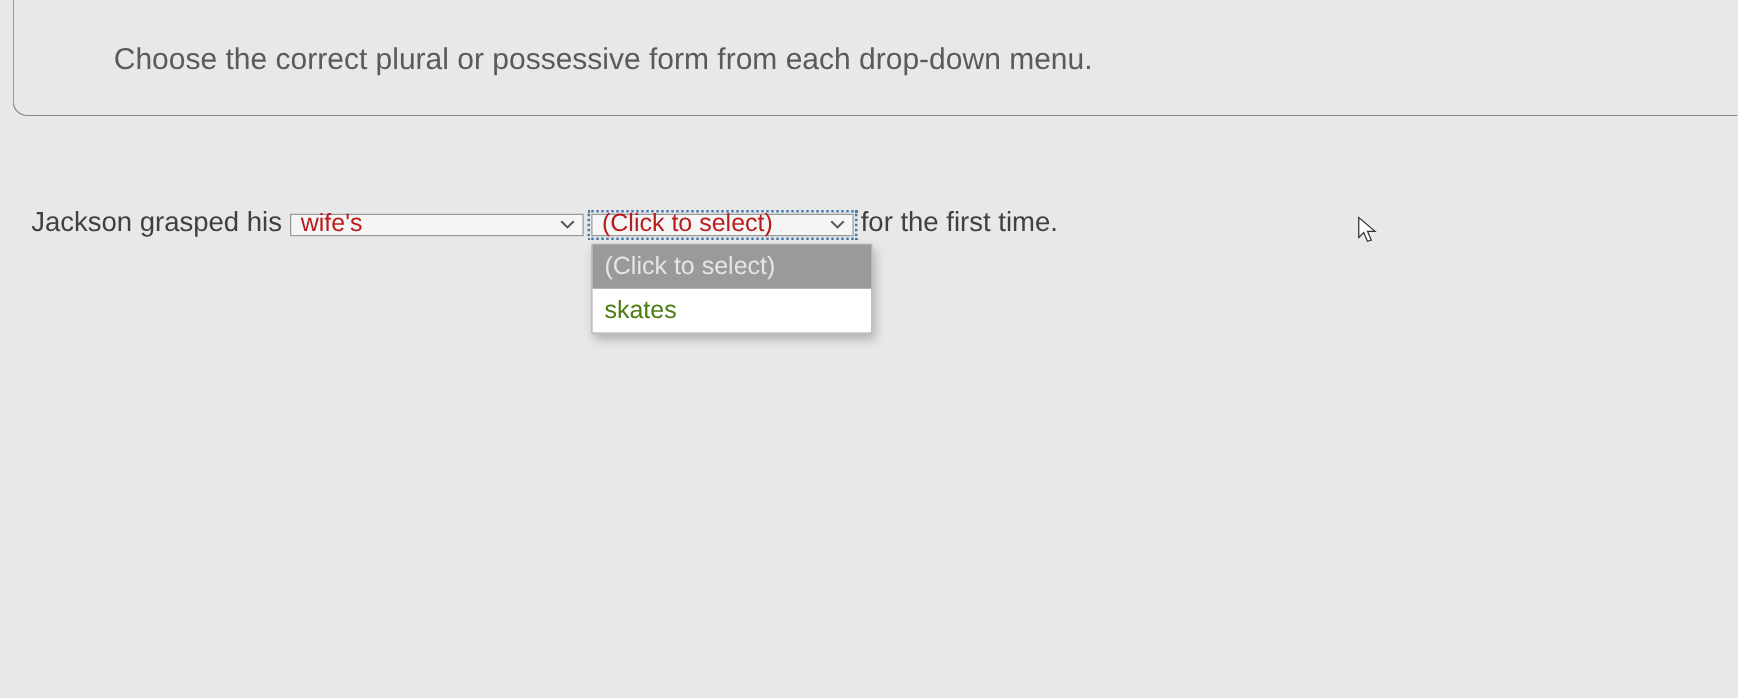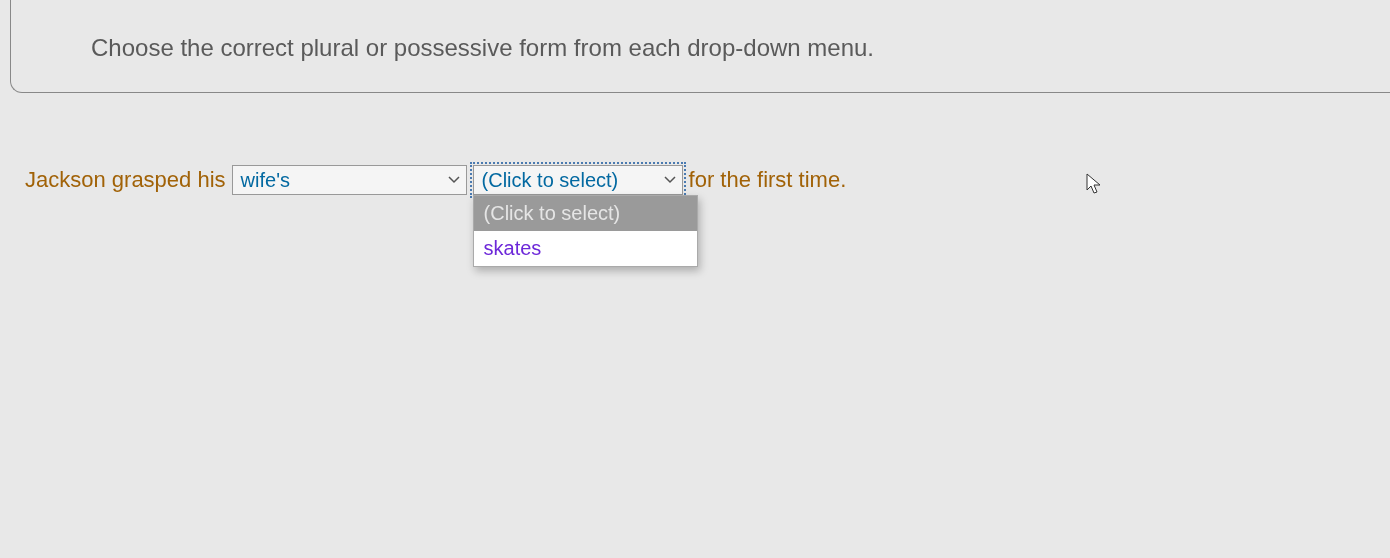--- a/index.html
+++ b/index.html
@@ -36,38 +36,38 @@
       position: absolute;
       top: 165px;
       left: 25px;
       right: 10px;
       display: flex;
       align-items: center;
       flex-wrap: nowrap;
       gap: 6px;
     }
     .sentence-text {
-      color: #a16207;
+      color: #404040;
       font-size: 22px;
       white-space: nowrap;
     }
     .select-wrapper {
       position: relative;
       display: inline-block;
     }
     .select-box {
       display: inline-flex;
       align-items: center;
       justify-content: space-between;
       background: #f5f5f5;
       border: 1px solid #999;
       padding: 3px 6px 3px 8px;
       min-width: 235px;
-      height: 30px;
-      color: #0369a1;
+      height: 18px;
+      color: #b91c1c;
       font-size: 20px;
       cursor: pointer;
     }
     .select-box.focused {
       outline: 2px dotted #4a7ab0;
       outline-offset: 1px;
       min-width: 210px;
     }
     .chevron {
       font-size: 12px;
@@ -80,21 +80,21 @@
       left: 0;
       min-width: 225px;
       background: #fff;
       border: 1px solid #aaa;
       box-shadow: 2px 4px 8px rgba(0,0,0,0.25);
       z-index: 10;
     }
     .dropdown-option {
       padding: 6px 10px;
       font-size: 20px;
-      color: #6d28d9;
+      color: #4d7c0f;
       cursor: pointer;
     }
     .dropdown-option.highlighted {
       background: #9a9a9a;
       color: #e5e5e5;
     }
     .cursor-icon {
       position: absolute;
       top: 172px;
       left: 1085px;

